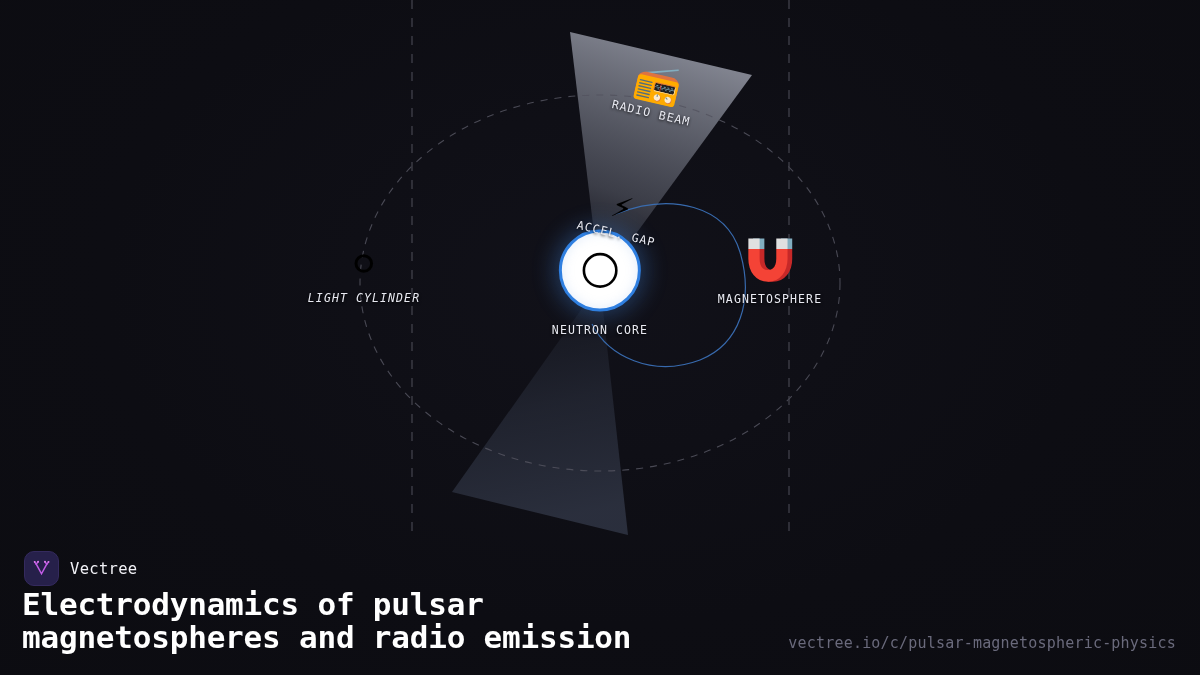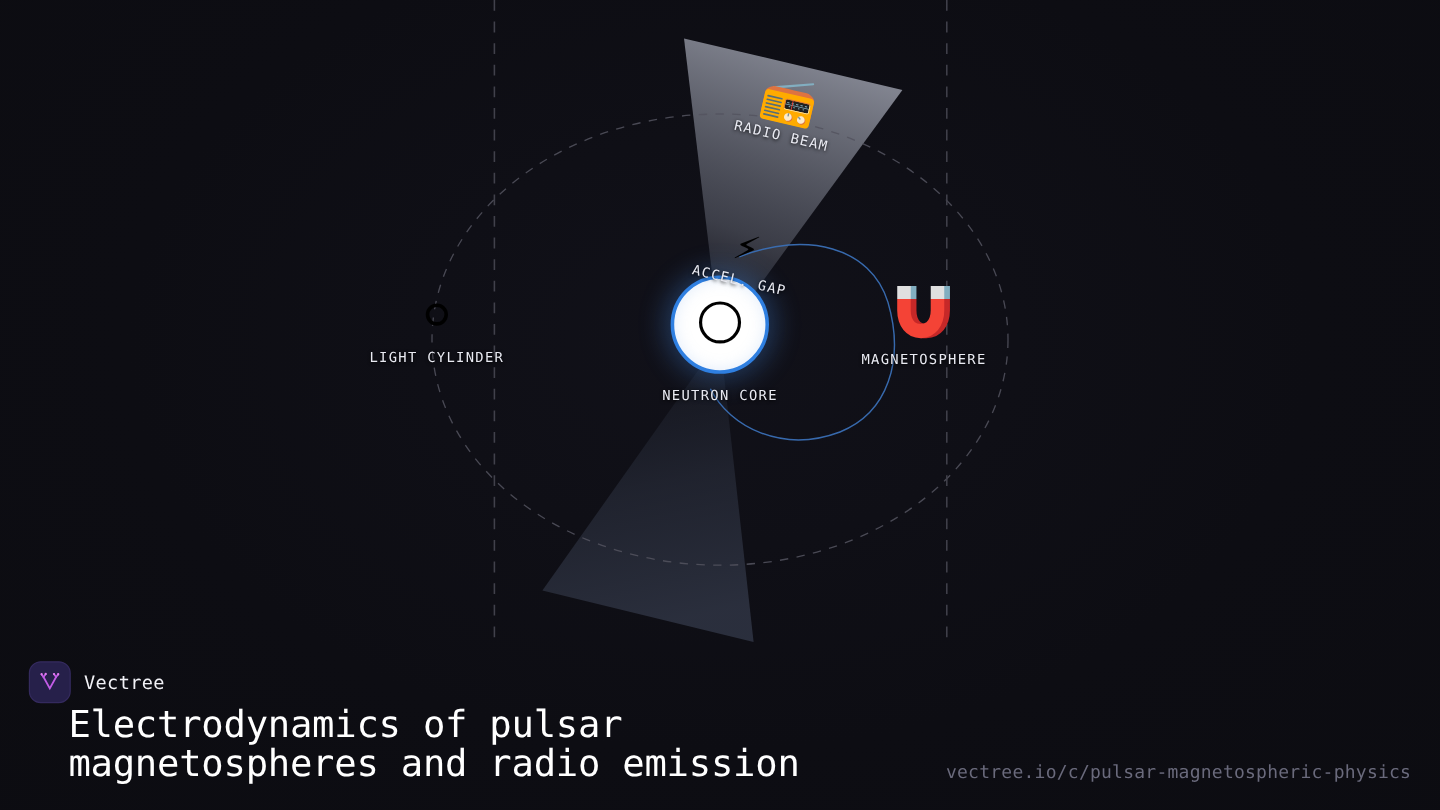--- a/index.html
+++ b/index.html
@@ -61,21 +61,21 @@
     align-items: center;
     justify-content: center;
     margin: 0 auto;
   }
   #node-core .glyph { font-size: 40px; }
   #node-core .caption { margin-top: 11px; text-align: right; }
 
   
   #node-lightcyl { left: 364px; top: 274px; }
   #node-lightcyl .glyph { font-size: 40px; }
-  #node-lightcyl .caption { margin-top: 7px; }
+  #node-lightcyl .caption { margin-top: 7px; font-style: italic; }
 
   
   #node-magnetosphere { left: 770px; top: 273px; }
   #node-magnetosphere .glyph {
     font-size: 40px;
     transform: rotate(-90deg);
     transform-origin: 50% 50%;
   }
   #node-magnetosphere .caption { margin-top: 12px; }
 
@@ -120,26 +120,25 @@
     font-size: 15.5px;
     font-weight: normal;
     color: #f2f2f7;
     letter-spacing: .3px;
   }
   #headline {
     position: absolute;
     left: 22px; top: 48px;
     width: 790px;
     font-size: 31px;
-    font-weight: normal;
+    font-weight: bold;
     line-height: 1.06;
     color: #ffffff;
     letter-spacing: -.2px;
     white-space: pre-line;
-    margin-left: 35px;
   }
   #footer-url {
     position: absolute;
     right: 24px; bottom: 23px;
     font-size: 15px;
     color: #6a6a7c;
     letter-spacing: .2px;
   }
 </style>
 </head>

